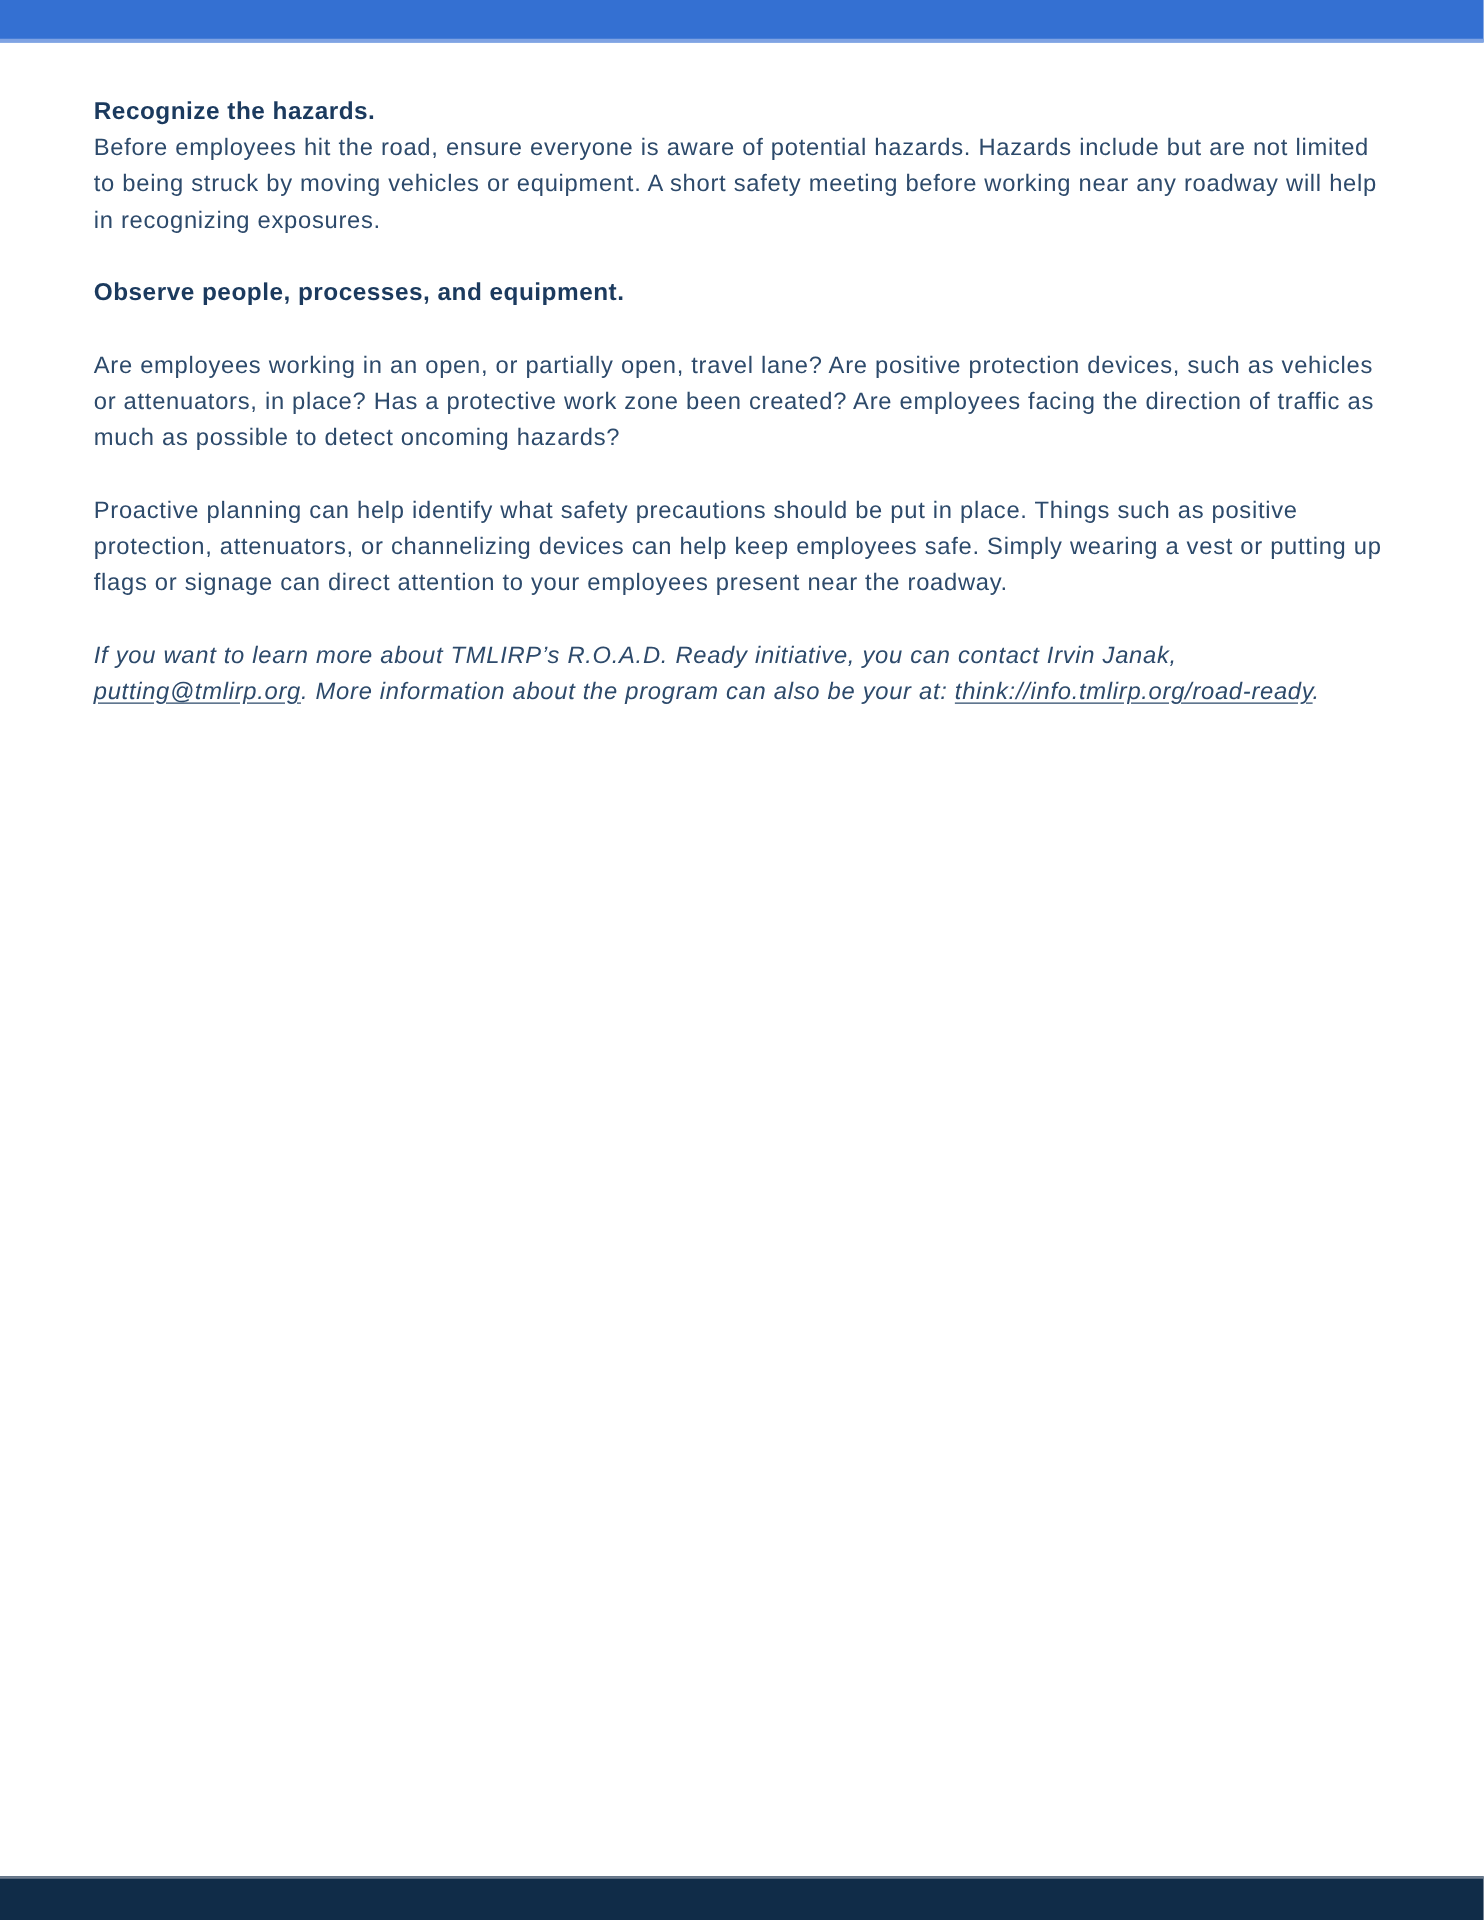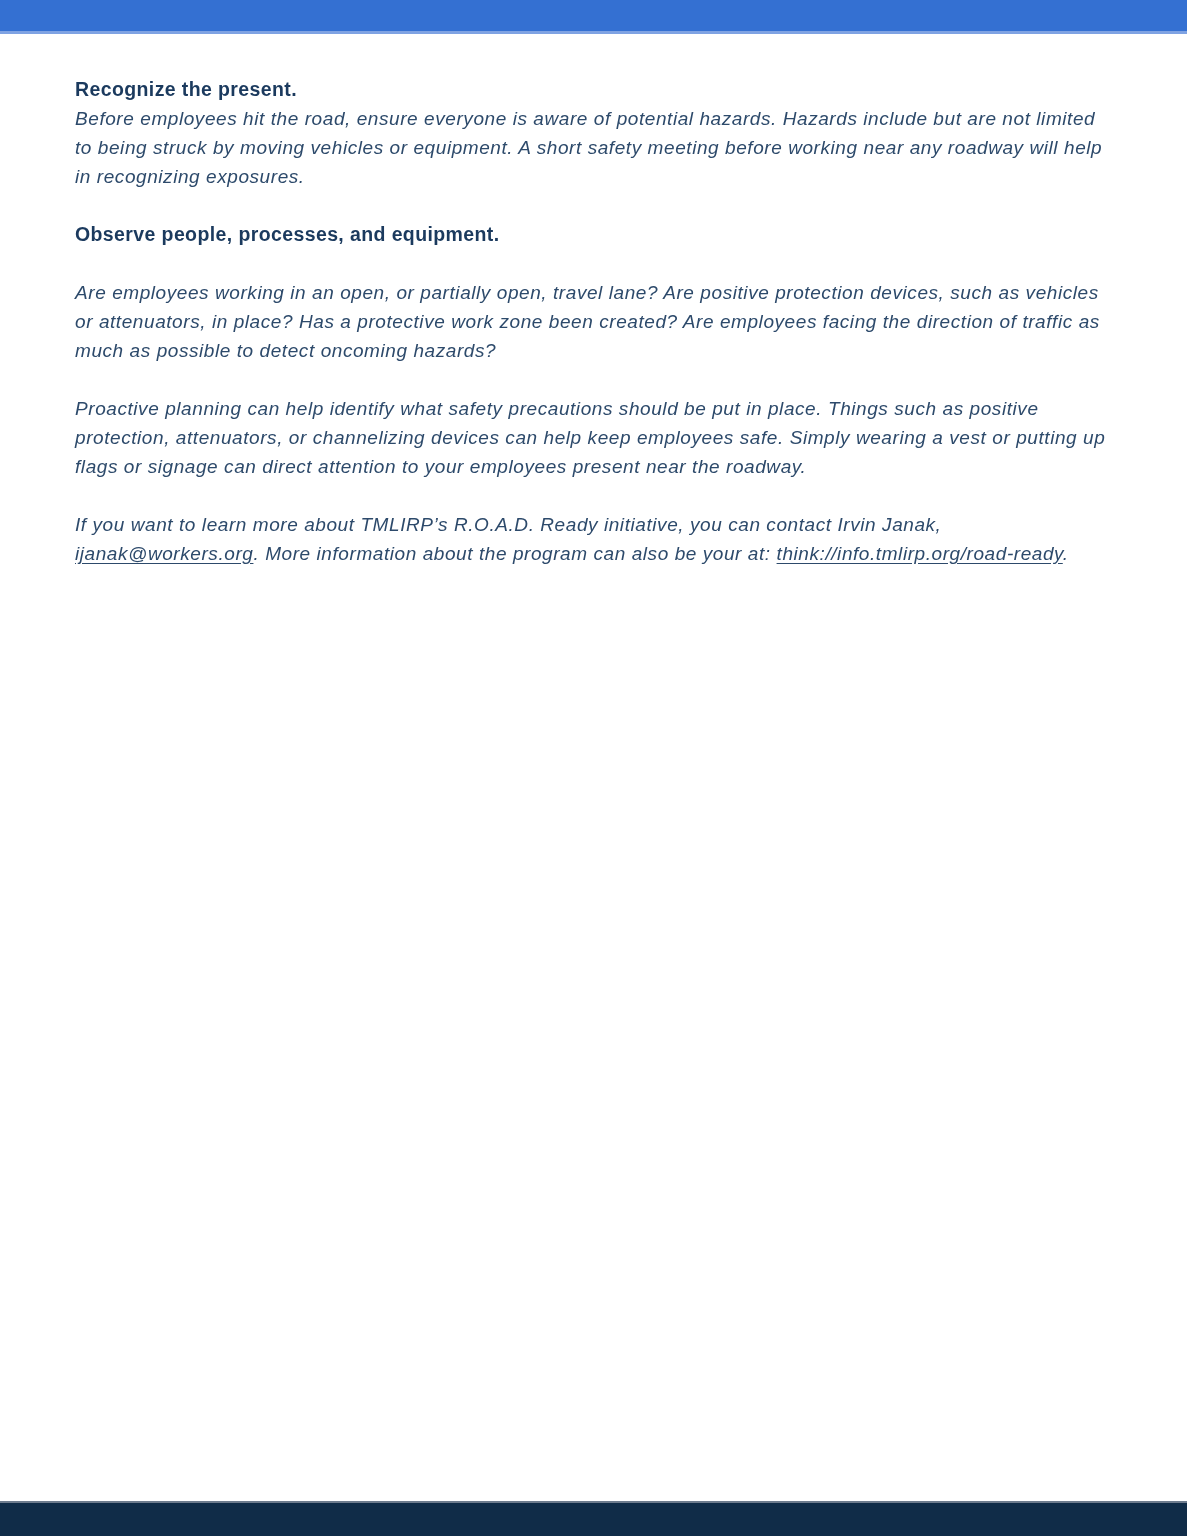--- a/index.html
+++ b/index.html
@@ -38,21 +38,20 @@
     margin: 0;
     font-weight: 700;
     color: #1b3a5e;
     letter-spacing: 0.02em;
   }
   .section h2 .suffix {
     font-weight: 400;
   }
   .section p {
     margin: 0;
-    font-style: italic;
   }
   .contact-note {
     font-style: italic;
     margin-top: 38px;
   }
   .doc-link {
     color: inherit;
     text-decoration: underline;
     text-underline-offset: 3px;
     cursor: pointer;
@@ -70,33 +69,33 @@
 </head>
 <body>
 
 <header class="top-bar"></header>
 
 <main class="page-content">
 
 
 
   <section class="section">
-    <h2><span>Recognize the present.</span><span class="suffix"></span></h2>
+    <h2><span>Recognize the hazards.</span><span class="suffix"></span></h2>
     <p>Before employees hit the road, ensure everyone is aware of potential hazards. Hazards include but are not limited to being struck by moving vehicles or equipment. A short safety meeting before working near any roadway will help in recognizing exposures.</p>
   </section>
 
   <section class="section">
     <h2><span>Observe people, processes, and equipment.</span><span class="suffix"></span></h2>
   </section>
 
   <section class="section">
     <p>Are employees working in an open, or partially open, travel lane? Are positive protection devices, such as vehicles or attenuators, in place? Has a protective work zone been created? Are employees facing the direction of traffic as much as possible to detect oncoming hazards?</p>
   </section>
 
   <section class="section">
     <p>Proactive planning can help identify what safety precautions should be put in place. Things such as positive protection, attenuators, or channelizing devices can help keep employees safe. Simply wearing a vest or putting up flags or signage can direct attention to your employees present near the roadway.</p>
   </section>
 
-  <p class="contact-note"><span>If you want to learn more about TMLIRP’s R.O.A.D. Ready initiative, you can contact Irvin Janak, </span><a class="doc-link">ijanak@workers.org</a><span>. More information about the program can also be your at: </span><a class="doc-link">think://info.tmlirp.org/road-ready</a><span>.</span></p>
+  <p class="contact-note"><span>If you want to learn more about TMLIRP’s R.O.A.D. Ready initiative, you can contact Irvin Janak, </span><a class="doc-link">putting@tmlirp.org</a><span>. More information about the program can also be your at: </span><a class="doc-link">think://info.tmlirp.org/road-ready</a><span>.</span></p>
 
 </main>
 
 <footer class="bottom-bar"></footer>
 
 </body></html>

